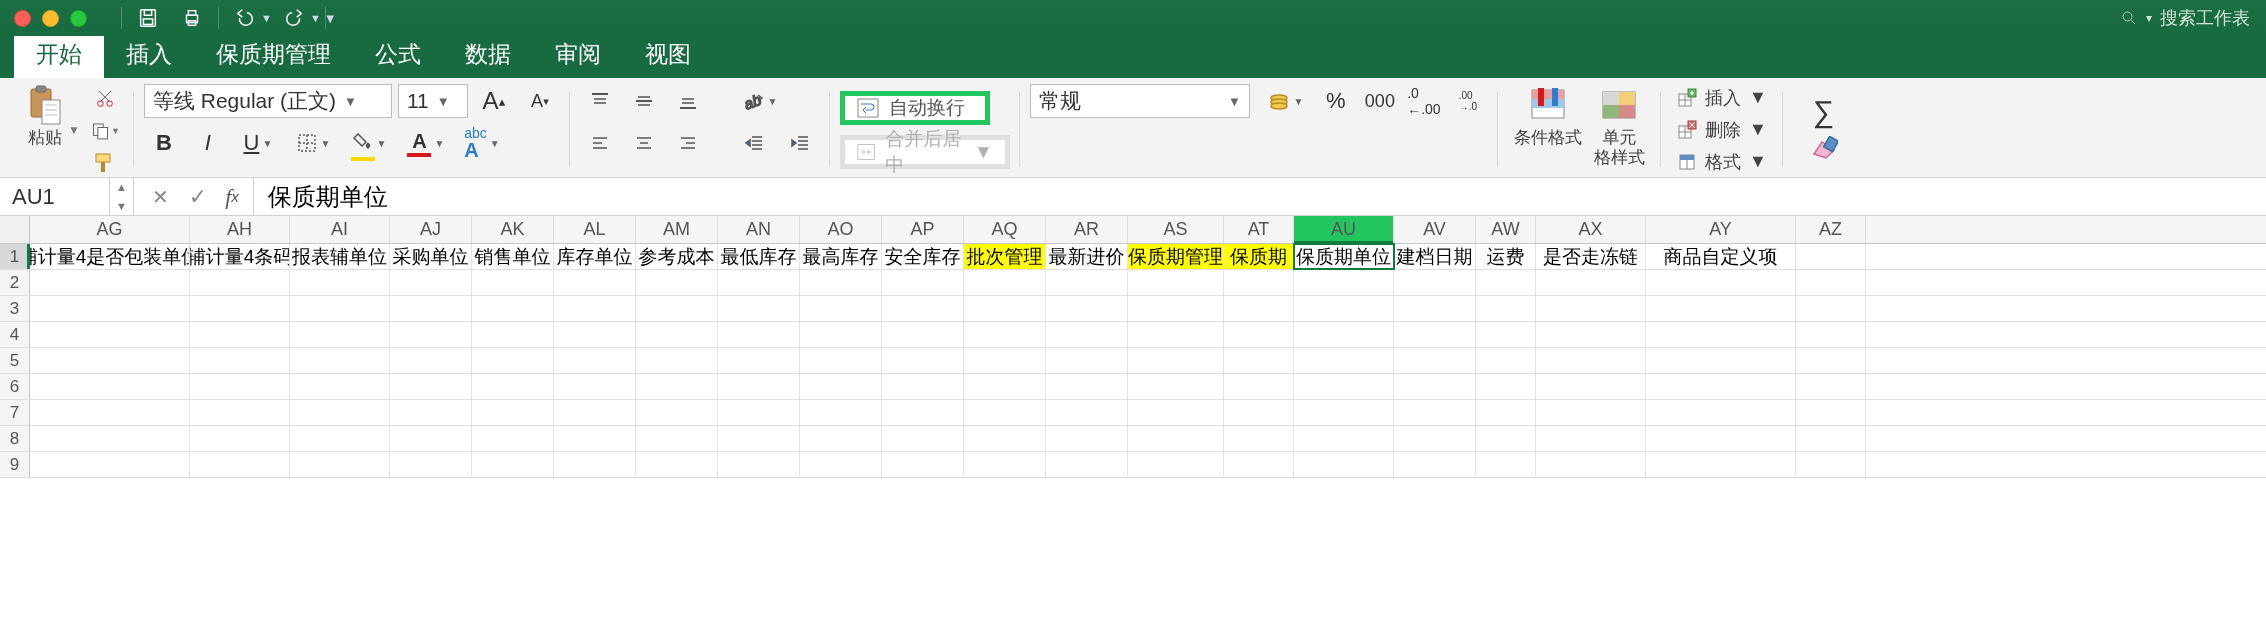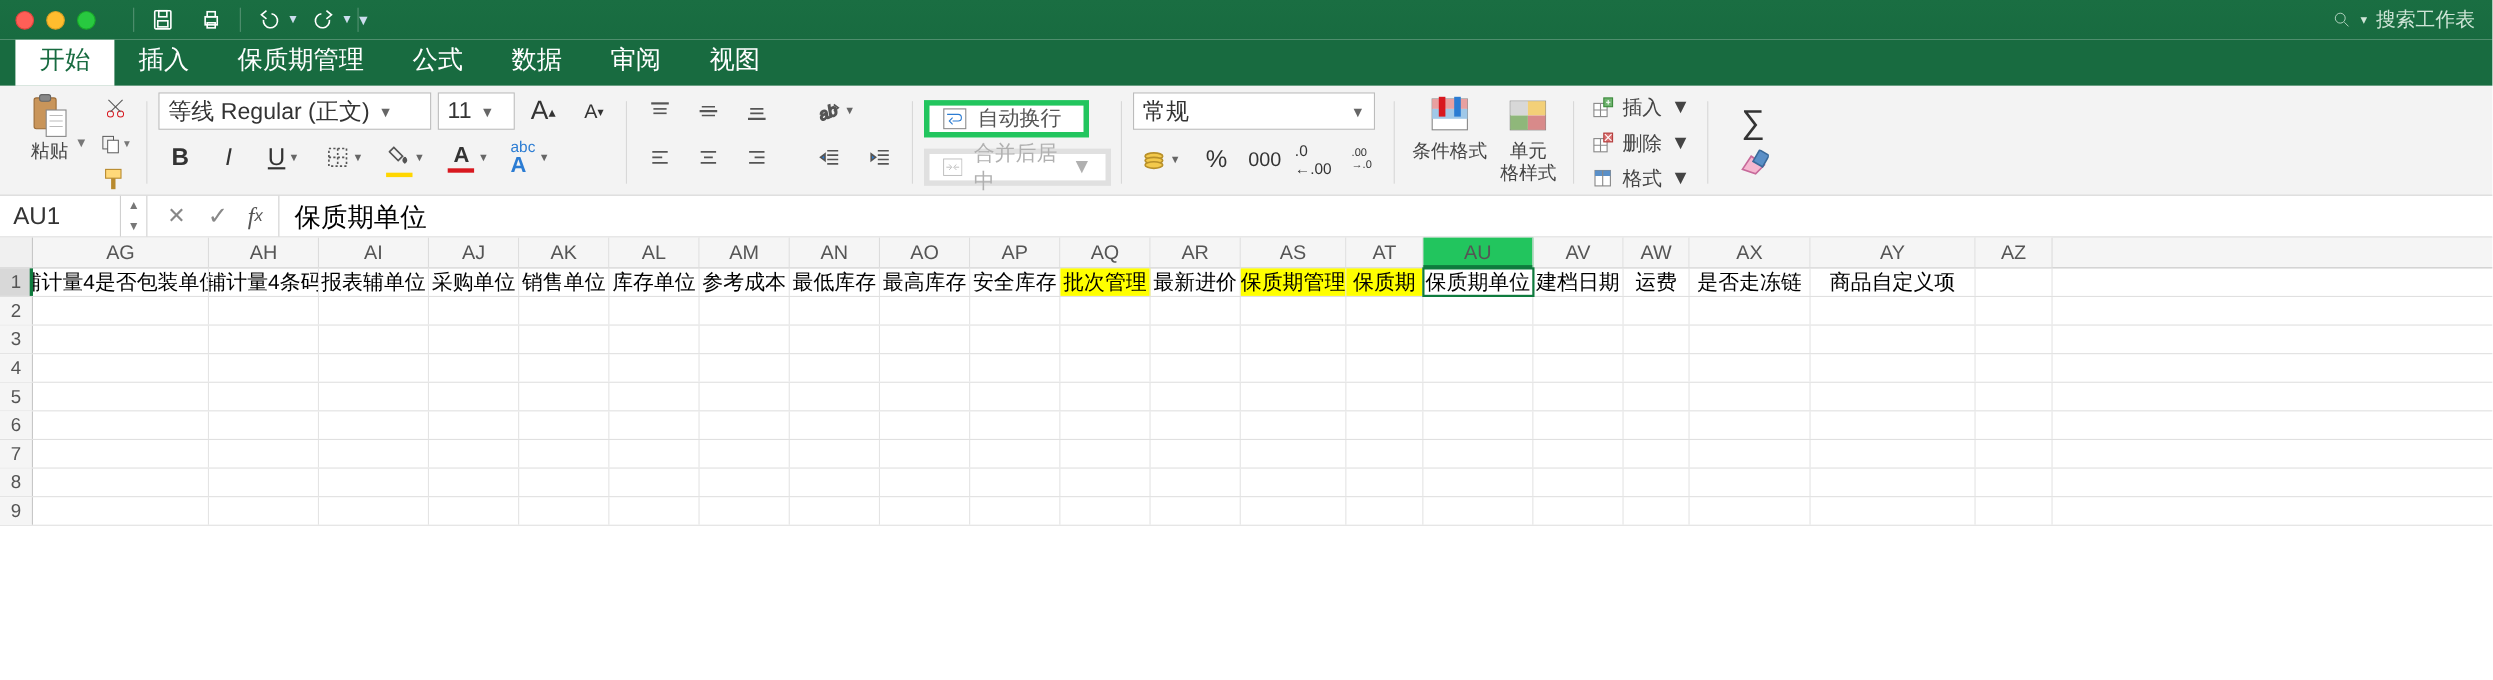--- a/index.html
+++ b/index.html
@@ -331,21 +331,21 @@
         <svg width="22" height="20" viewBox="0 0 22 20">
           <rect x="1" y="1" width="20" height="18" fill="none" stroke="#bbb"></rect>
           <path d="M4 10 h5 M18 10 h-5" stroke="#bbb"></path>
           <path d="M7 7 L10 10 L7 13 M15 7 L12 10 L15 13" stroke="#bbb" fill="none"></path>
         </svg>
         <span>合并后居中</span>
         <span class="mini-caret" style="margin-left:auto;">▼</span>
       </div>
   </div>
 
-  <div class="group" style="flex-direction:column;gap:10px;justify-content:flex-start;">
+  <div class="group" style="flex-direction:row;gap:10px;justify-content:center;">
     <div class="combo" style="width:220px;">
       <span>常规</span>
       <span class="caret" style="margin-left:auto;">▼</span>
     </div>
     <div class="num-row">
       <div class="rb split">
           <svg width="22" height="20" viewBox="0 0 22 20">
             <ellipse cx="11" cy="7" rx="8" ry="3" fill="#f3c94b" stroke="#b8902a"></ellipse>
             <ellipse cx="11" cy="11" rx="8" ry="3" fill="#f3c94b" stroke="#b8902a"></ellipse>
             <ellipse cx="11" cy="15" rx="8" ry="3" fill="#f3c94b" stroke="#b8902a"></ellipse>

